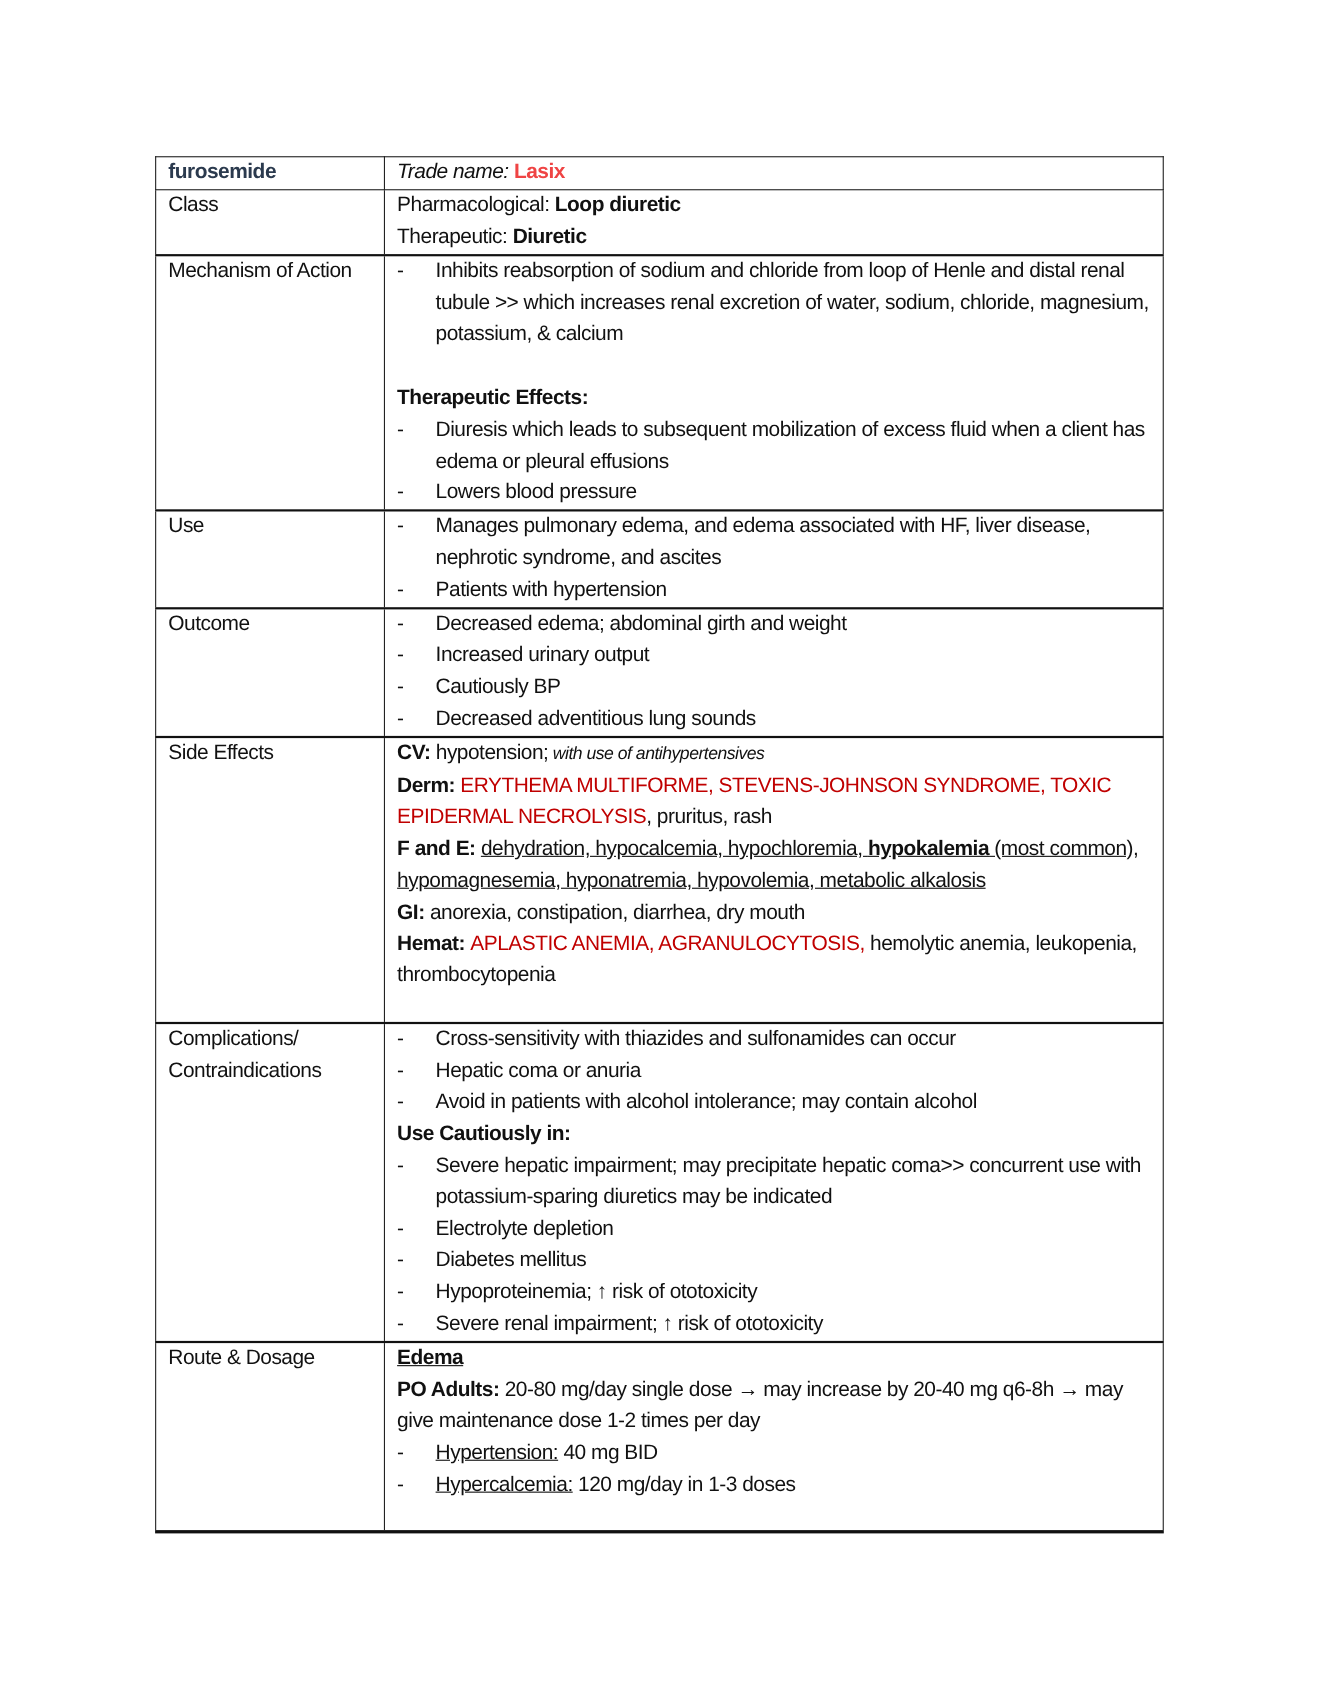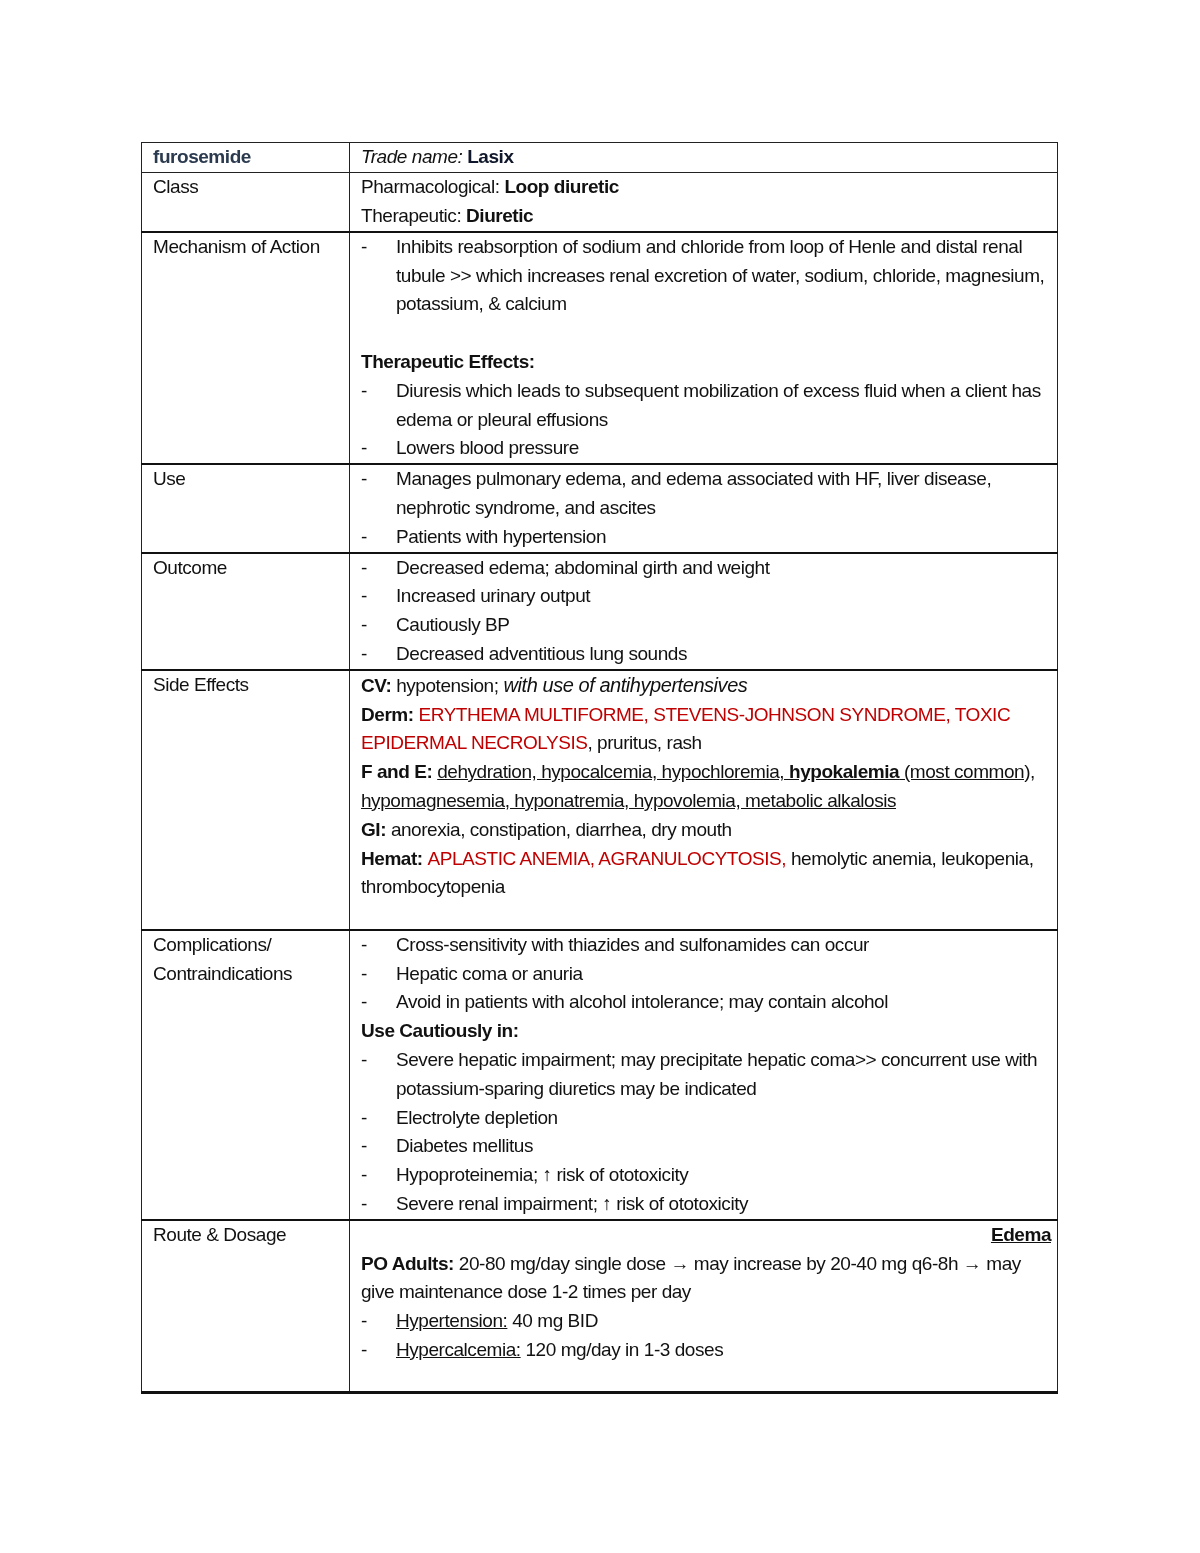--- a/index.html
+++ b/index.html
@@ -7,25 +7,25 @@
          font-family: "Liberation Sans", sans-serif; color: #111111; }
   .page { position: absolute; left: 0; top: 0; width: 1200px; height: 1553px; background: #fff; }
   table.drug { position: absolute; left: 141px; top: 142px; width: 917px; border-collapse: collapse;
                table-layout: fixed; font-size: 19px; line-height: 28.8px; letter-spacing: -0.45px; }
   table.drug td { border: 1.5px solid #222; vertical-align: top; padding: 0 6px 0 11px; }
   table.drug tr.thick-top td { border-top: 2.5px solid #111; }
   table.drug tr.last td { border-bottom: 3px solid #111; }
   td.label { width: 190px; }
   .drugname { font-weight: bold; color: #2b3a4e; }
   .italic { font-style: italic; }
-  .blue { color: #0f172a; font-weight: bold; }
+  .blue { color: #ef4444; font-weight: bold; }
   .bold { font-weight: bold; }
   .red { color: #c00000; }
-  .u { text-decoration: underline; text-align: right; }
-  .small-italic { font-style: italic; font-size: 20px; }
+  .u { text-decoration: underline; }
+  .small-italic { font-style: italic; font-size: 16px; }
   .li { position: relative; padding-left: 35px; }
   .li .dash { position: absolute; left: 0; top: 0; }
   .gap { height: 28.8px; }
   .r1 td { height: 27px; }
   .r2 td { height: 58px; margin-top: 18px; }
   .r3 td { height: 228px; margin-top: 12px; }
   .r4 td { height: 85px; }
   .r5 td { height: 113px; }
   .r6 td { height: 258px; }
   .r7 td { height: 287px; }

